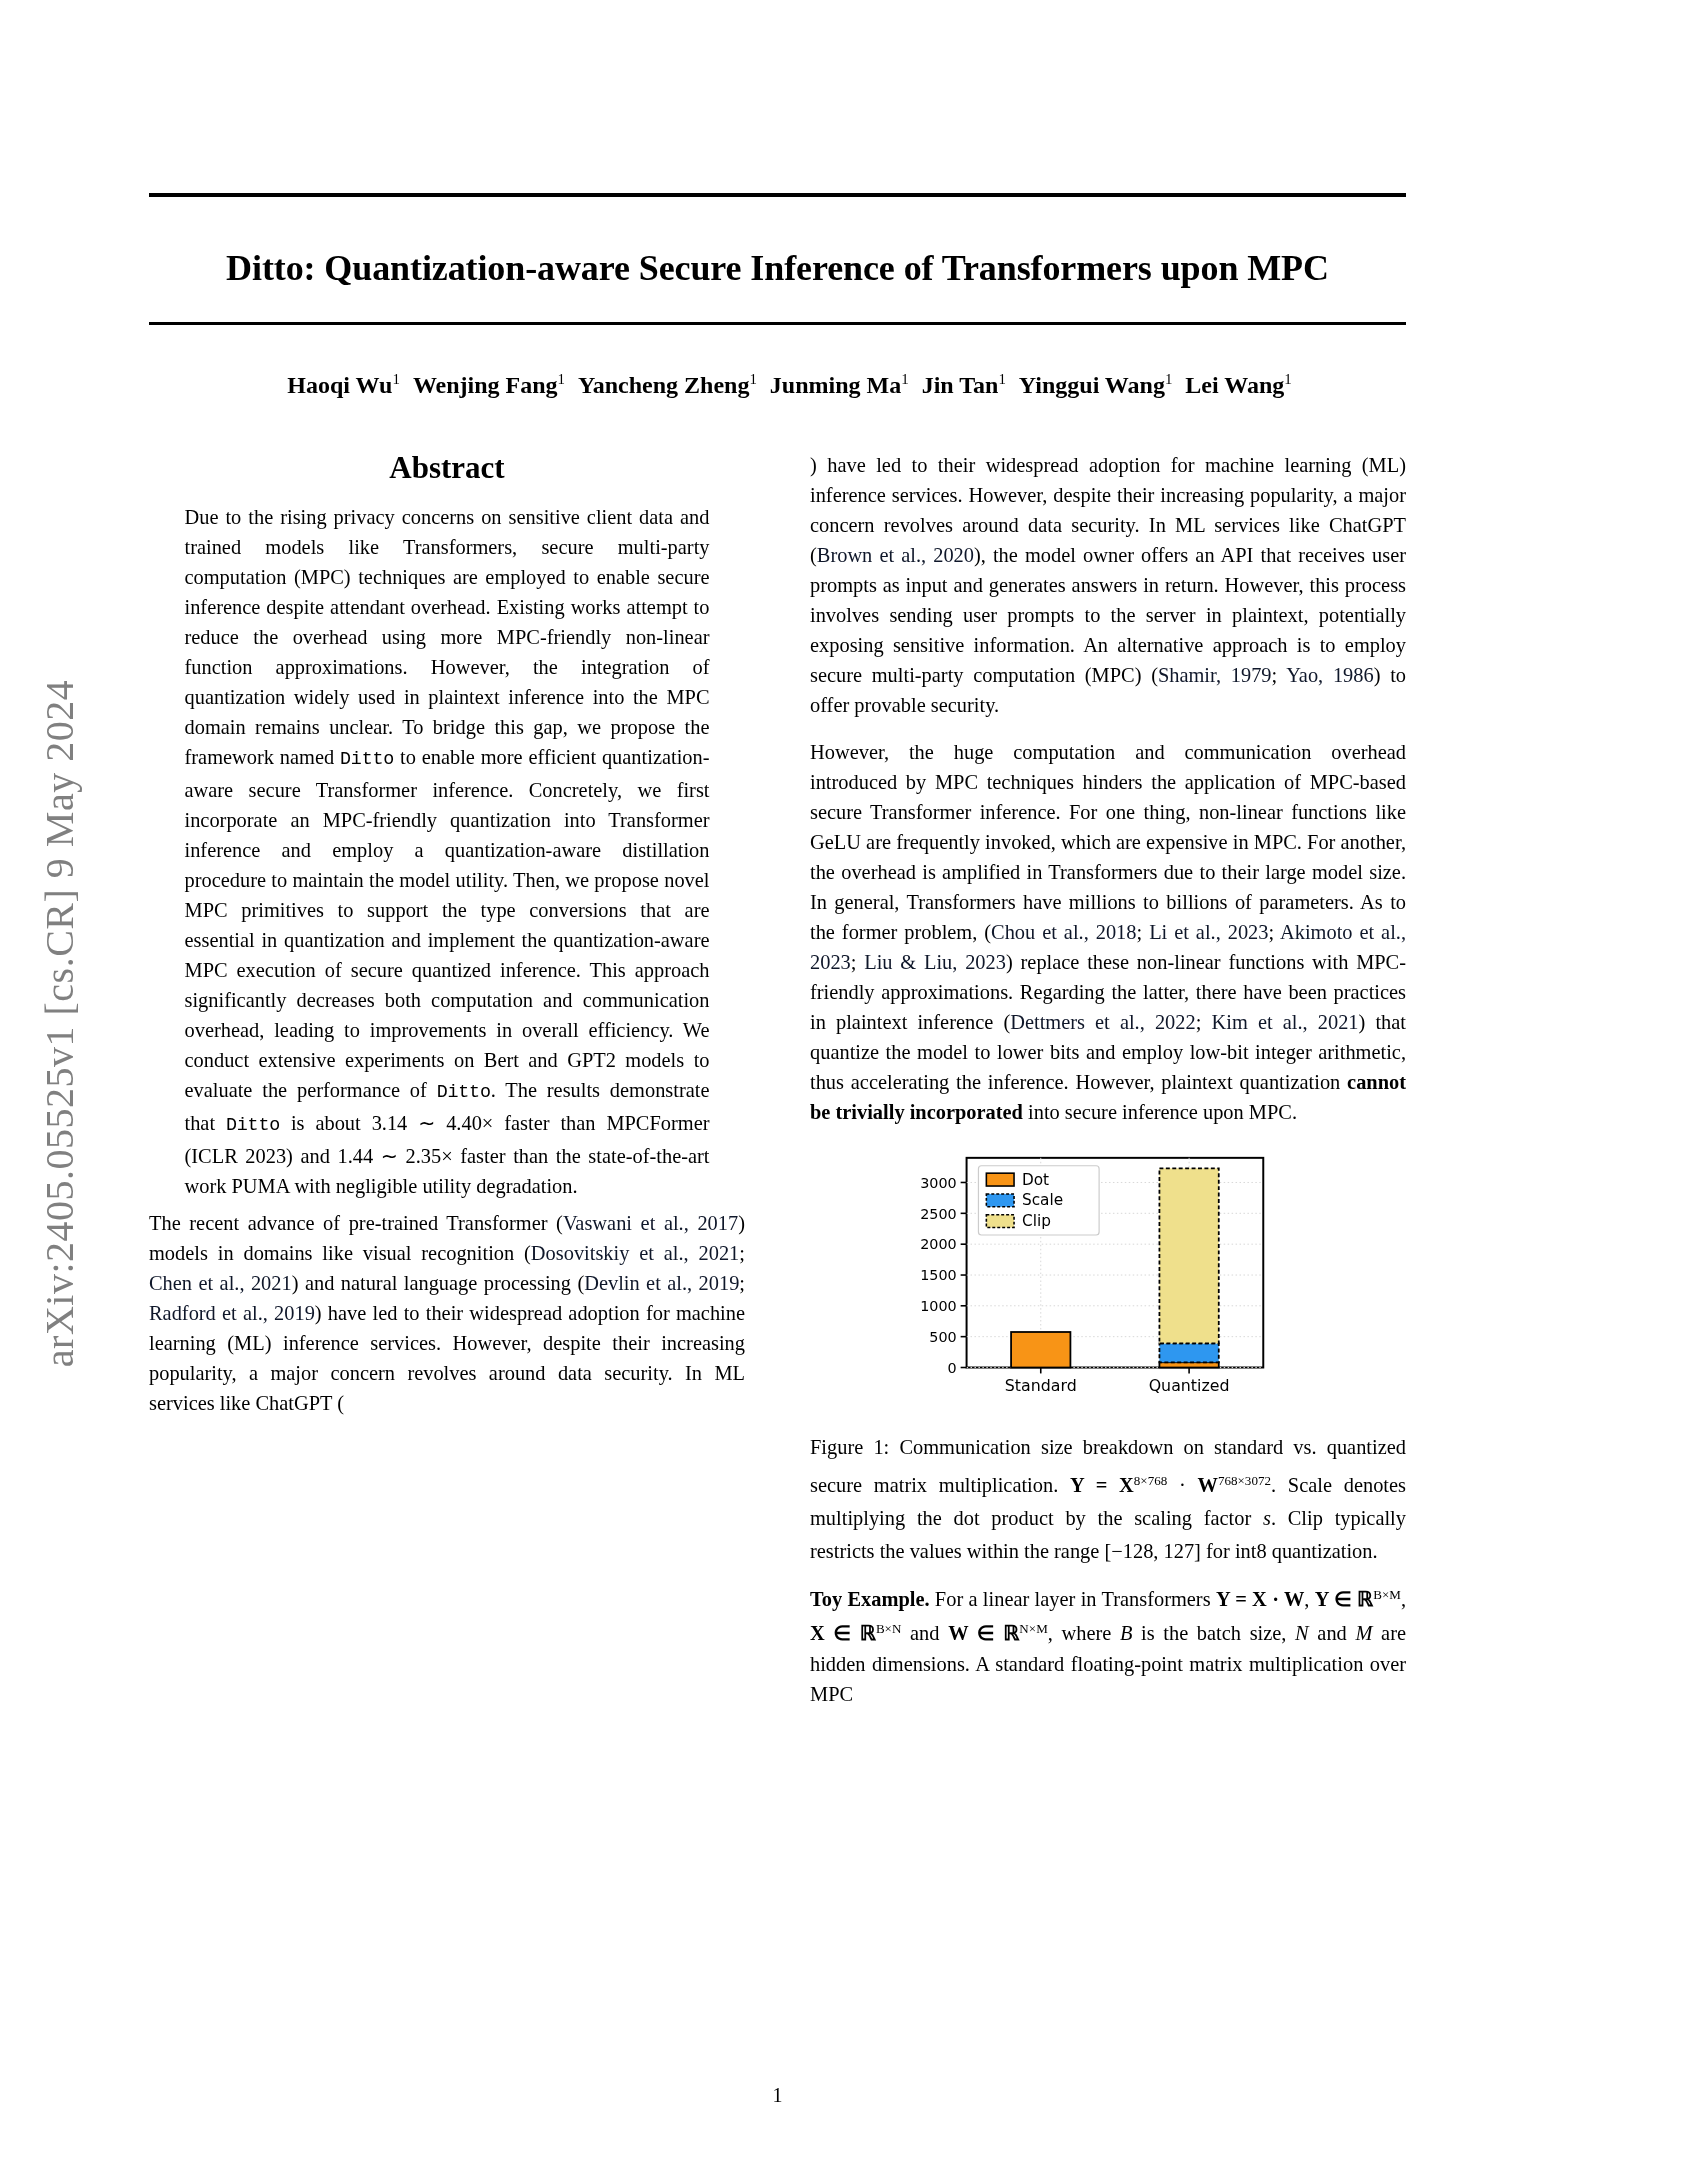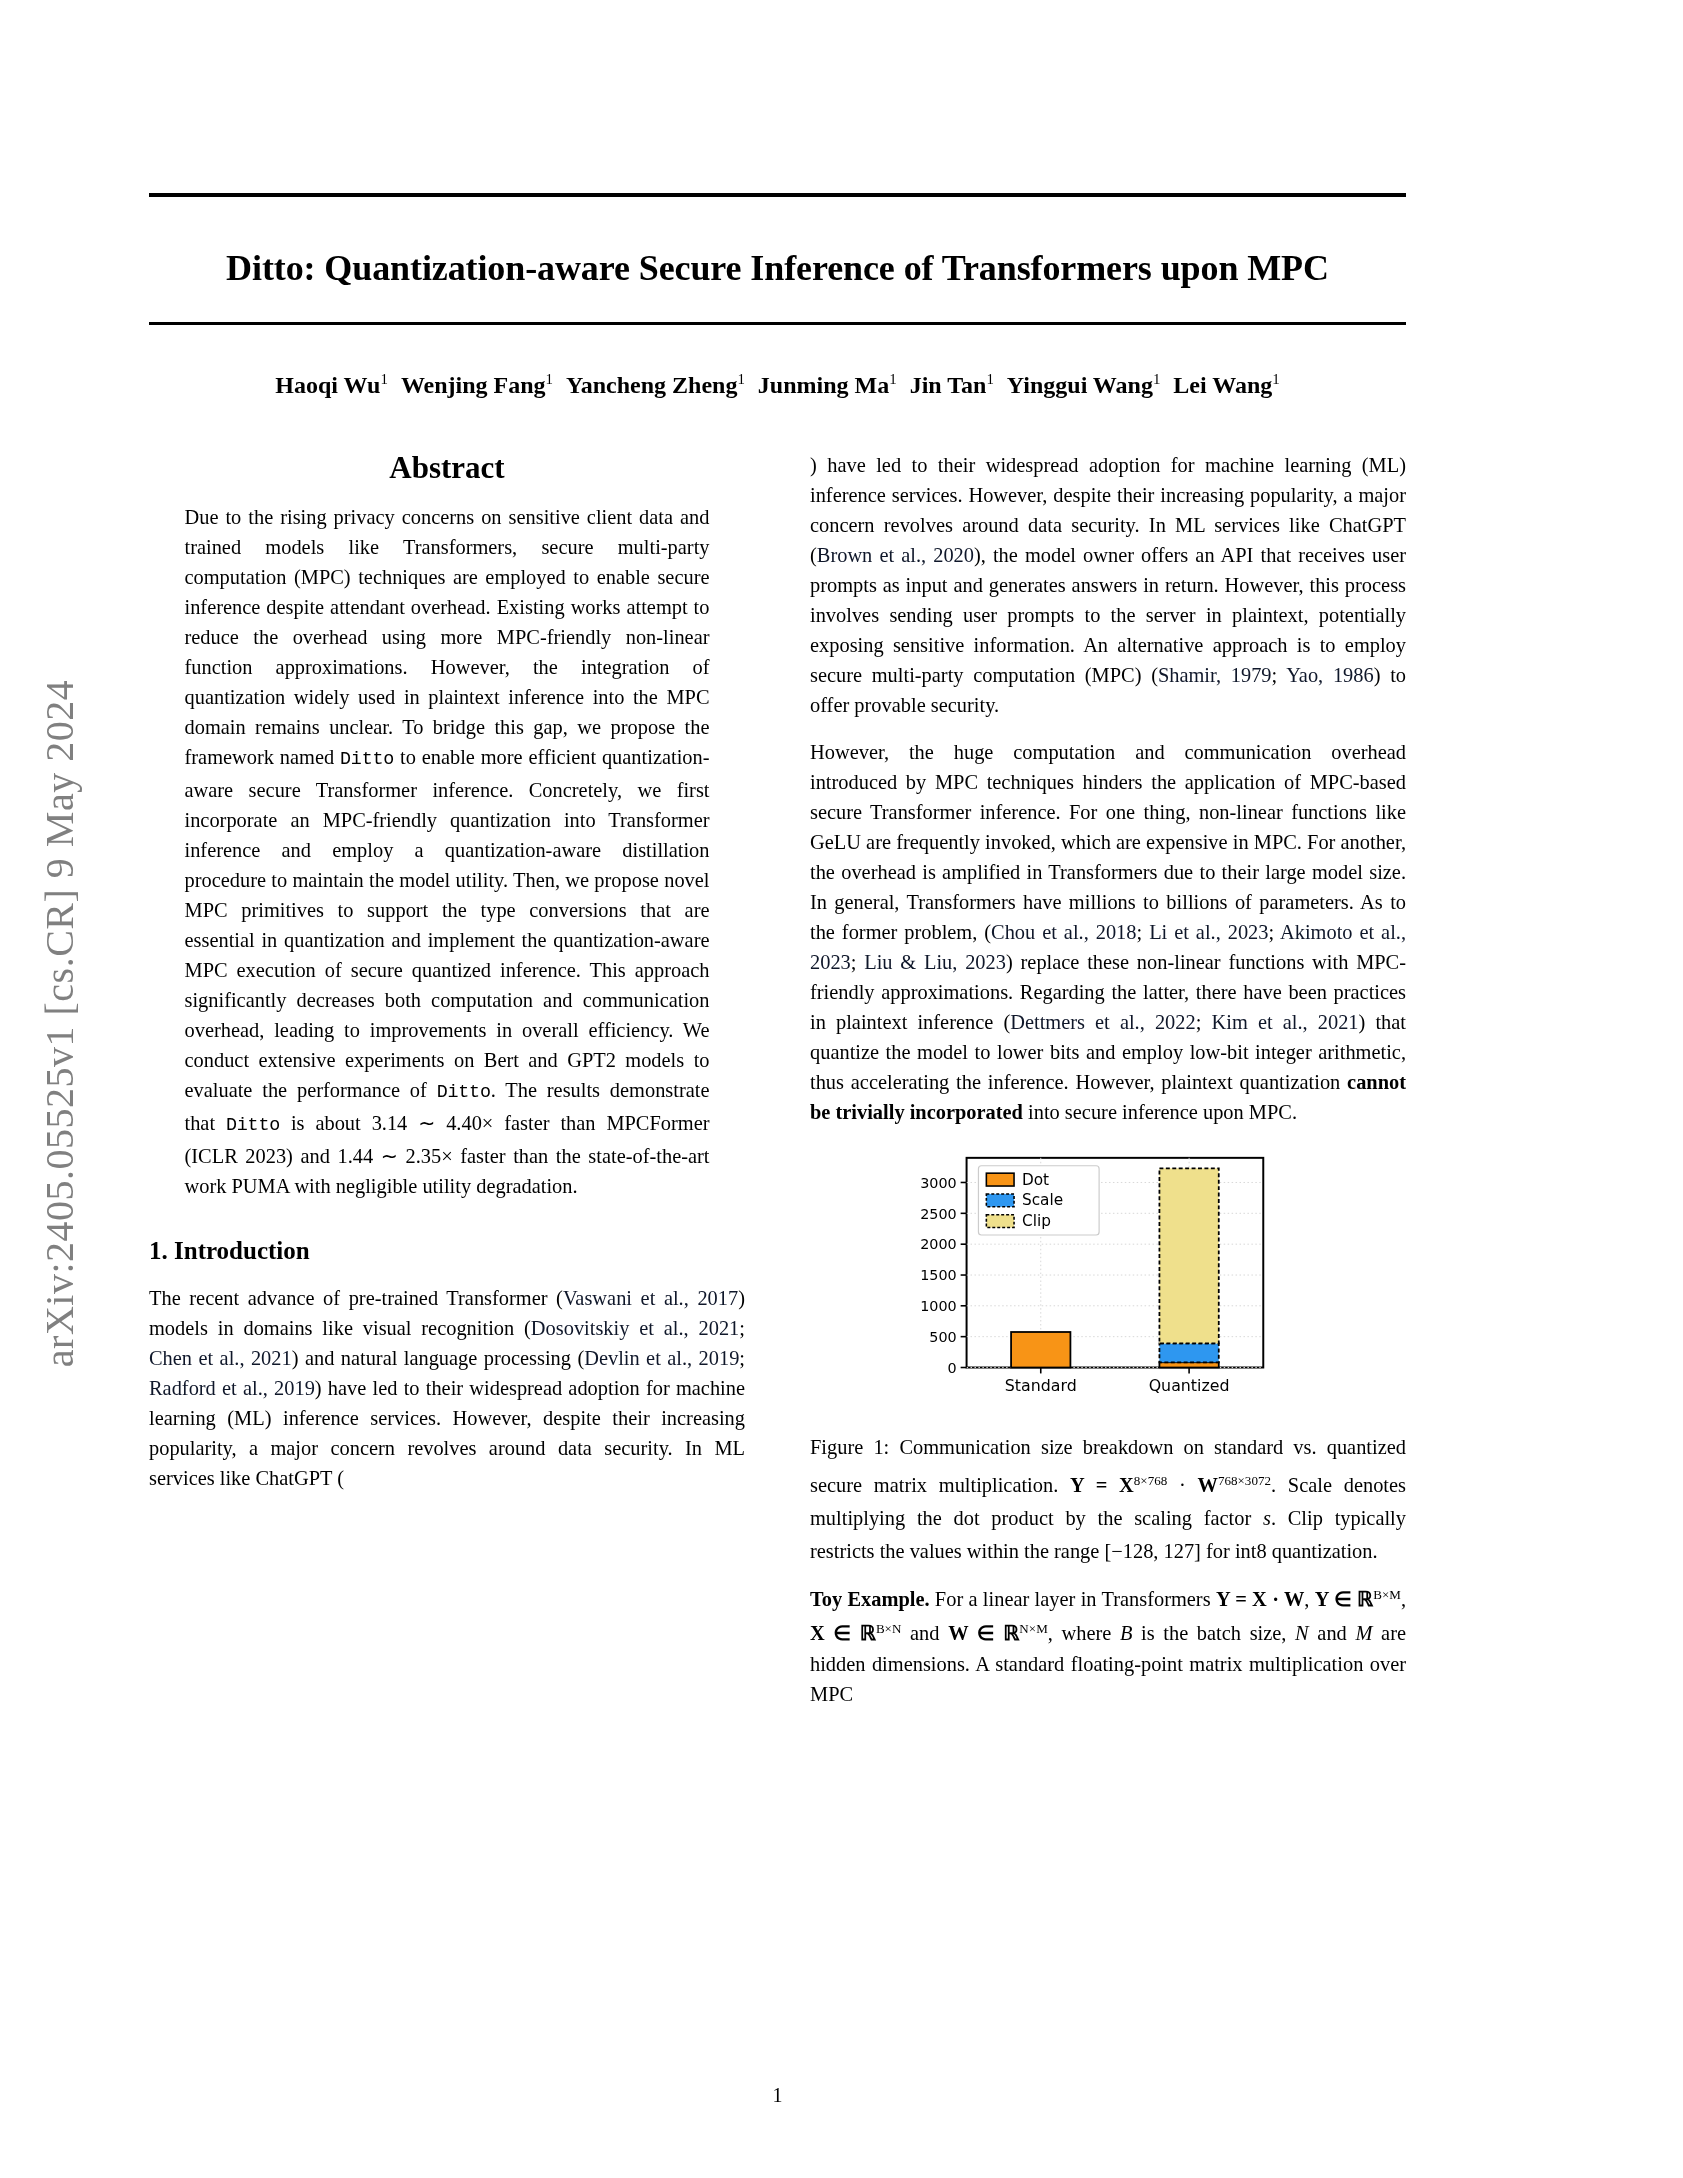--- a/index.html
+++ b/index.html
@@ -73,21 +73,21 @@
     text-align: center;
     font-size: 36px;
     font-weight: bold;
     font-family: "Liberation Serif", serif;
     letter-spacing: -0.1px;
   }
 
   
   #authors {
     position: absolute;
-    left: 0px;
+    left: 12px;
     top: 371px;
     width: 1257px;
     text-align: center;
     font-size: 24px;
     font-weight: bold;
     font-family: "Liberation Serif", serif;
   }
   #authors .author { white-space: nowrap; }
   #authors .sep { display: inline-block; width: 13px; }
   .sup { font-size: 0.62em; vertical-align: 0.62em; font-weight: normal; }
@@ -197,21 +197,20 @@
   </div>
 
   <div id="col-left">
 
     <div class="abstract-head">Abstract</div>
 
     <div class="abstract-body">
       <span>Due to the rising privacy concerns on sensitive client data and trained models like Transformers, secure multi-party computation (MPC) techniques are employed to enable secure inference despite attendant overhead. Existing works attempt to reduce the overhead using more MPC-friendly non-linear function approximations. However, the integration of quantization widely used in plaintext inference into the MPC domain remains unclear. To bridge this gap, we propose the framework named </span><span class="mono">Ditto</span><span> to enable more efficient quantization-aware secure Transformer inference. Concretely, we first incorporate an MPC-friendly quantization into Transformer inference and employ a quantization-aware distillation procedure to maintain the model utility. Then, we propose novel MPC primitives to support the type conversions that are essential in quantization and implement the quantization-aware MPC execution of secure quantized inference. This approach significantly decreases both computation and communication overhead, leading to improvements in overall efficiency. We conduct extensive experiments on Bert and GPT2 models to evaluate the performance of </span><span class="mono">Ditto</span><span>. The results demonstrate that </span><span class="mono">Ditto</span><span> is about </span><span>3.14 ∼ 4.40×</span><span> faster than MPCFormer (ICLR 2023) and </span><span>1.44 ∼ 2.35×</span><span> faster than the state-of-the-art work PUMA with negligible utility degradation.</span>
     </div>
 
-    <h2 class="section-head">1. Introduction</h2>
 
     <p class="body-par tight"><span>The recent advance of pre-trained Transformer (</span><span class="cite">Vaswani et al., 2017</span><span>) models in domains like visual recognition (</span><span class="cite">Dosovitskiy et al., 2021</span><span>; </span><span class="cite">Chen et al., 2021</span><span>) and natural language processing (</span><span class="cite">Devlin et al., 2019</span><span>; </span><span class="cite">Radford et al., 2019</span><span>) have led to their widespread adoption for machine learning (ML) inference services. However, despite their increasing popularity, a major concern revolves around data security. In ML services like ChatGPT (</span></p>
 
   </div>
 
   <div id="col-right">
 
     <p class="body-par"><span>) have led to their widespread adoption for machine learning (ML) inference services. However, despite their increasing popularity, a major concern revolves around data security. In ML services like ChatGPT (</span><span class="cite">Brown et al., 2020</span><span>), the model owner offers an API that receives user prompts as input and generates answers in return. However, this process involves sending user prompts to the server in plaintext, potentially exposing sensitive information. An alternative approach is to employ secure multi-party computation (MPC) (</span><span class="cite">Shamir, 1979</span><span>; </span><span class="cite">Yao, 1986</span><span>) to offer provable security.</span></p>
 
     <p class="body-par"><span>However, the huge computation and communication overhead introduced by MPC techniques hinders the application of MPC-based secure Transformer inference. For one thing, non-linear functions like GeLU are frequently invoked, which are expensive in MPC. For another, the overhead is amplified in Transformers due to their large model size. In general, Transformers have millions to billions of parameters. As to the former problem, (</span><span class="cite">Chou et al., 2018</span><span>; </span><span class="cite">Li et al., 2023</span><span>; </span><span class="cite">Akimoto et al., 2023</span><span>; </span><span class="cite">Liu &amp; Liu, 2023</span><span>) replace these non-linear functions with MPC-friendly approximations. Regarding the latter, there have been practices in plaintext inference (</span><span class="cite">Dettmers et al., 2022</span><span>; </span><span class="cite">Kim et al., 2021</span><span>) that quantize the model to lower bits and employ low-bit integer arithmetic, thus accelerating the inference. However, plaintext quantization </span><b>cannot be trivially incorporated</b><span> into secure inference upon MPC.</span></p>

